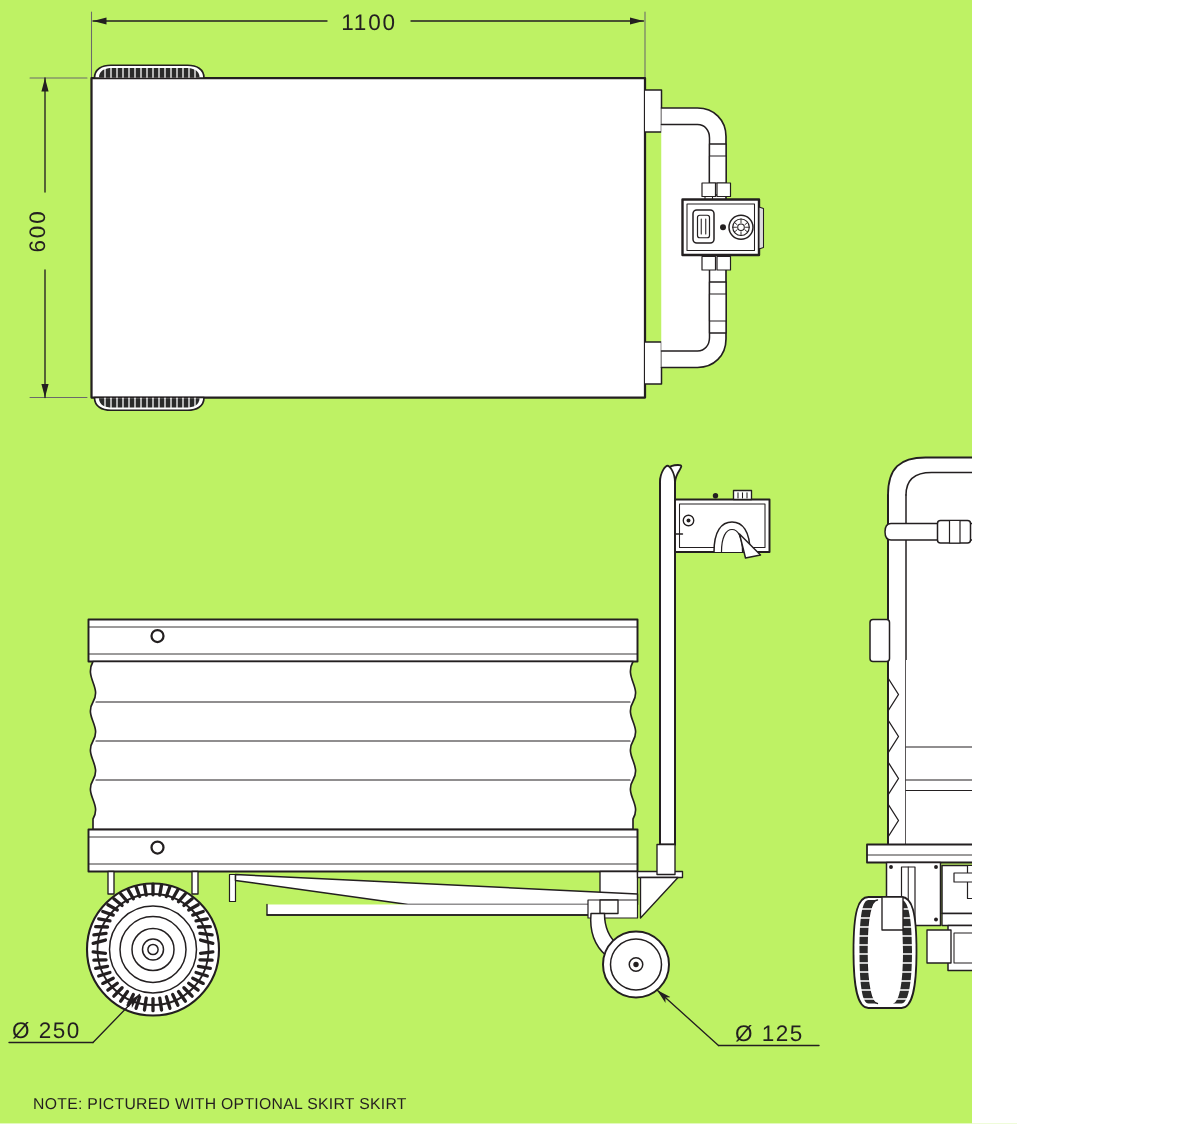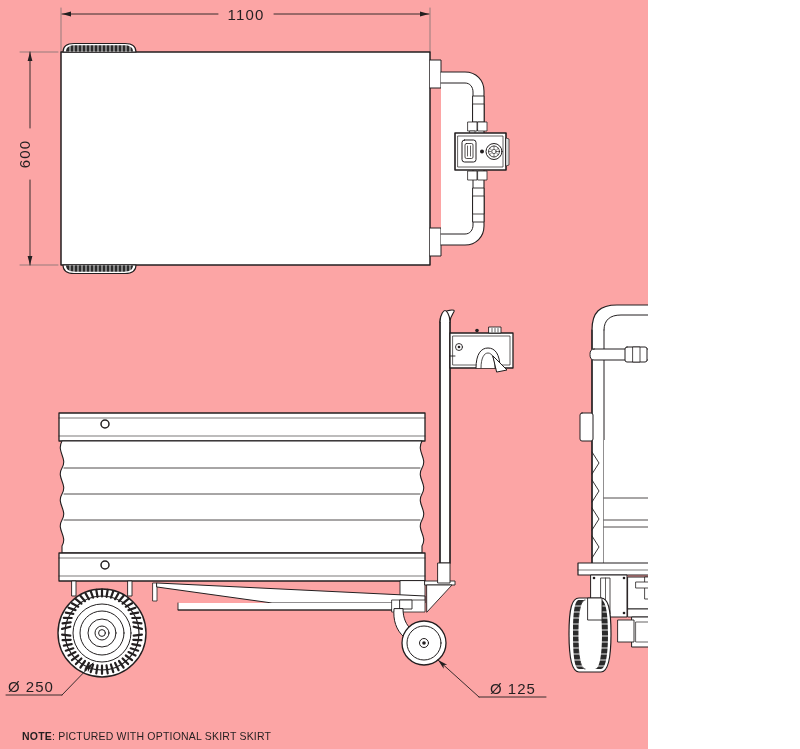--- a/index.html
+++ b/index.html
@@ -9,39 +9,39 @@
     background: #ffffff;
   }
   body {
     font-family: "Liberation Sans", sans-serif;
     color: #231f20;
   }
   #sheet {
     position: relative;
     width: 648px;
     height: 749px;
-    background: #fca5a5;
+    background: #bef264;
     overflow: hidden;
   }
   #drawing {
     position: absolute;
     left: 0;
     top: 0;
   }
   .note-block {
     position: absolute;
     left: 22px;
     top: 730px;
     font-size: 10.5px;
     letter-spacing: 0.2px;
     white-space: nowrap;
     color: #231f20;
   }
   .note-block .note-label {
-    font-weight: bold;
+    font-weight: normal;
   }
   svg text {
     font-family: "Liberation Sans", sans-serif;
     fill: #231f20;
   }
   .dim-text {
     font-size: 15px;
     letter-spacing: 1.2px;
   }
   .lead-text {

